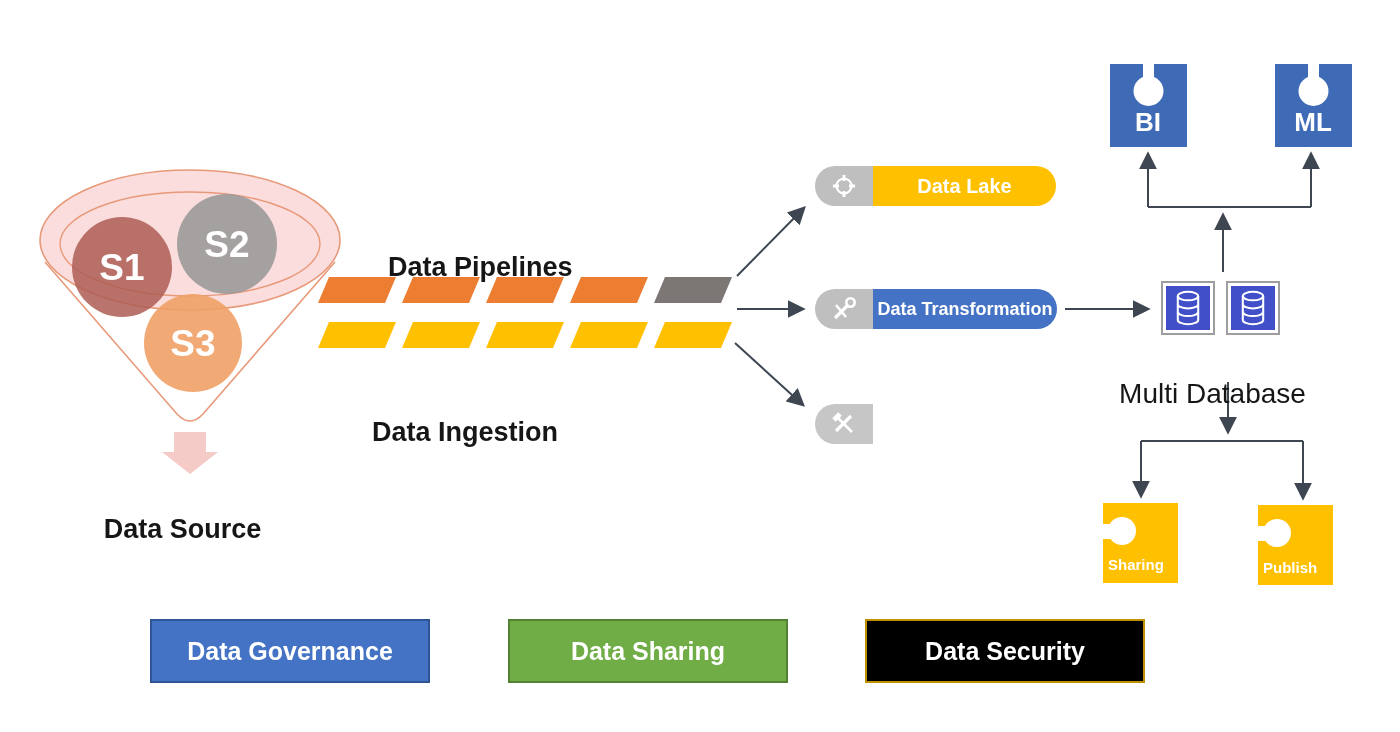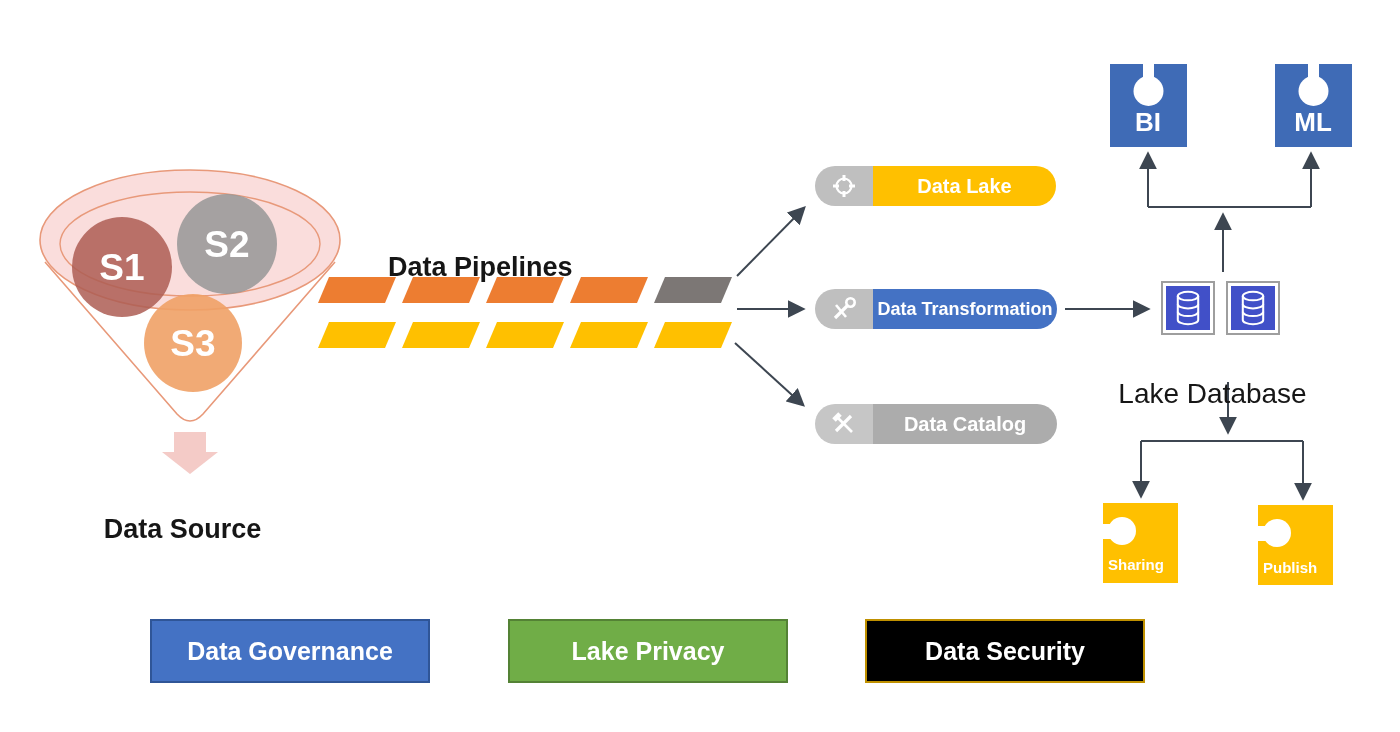--- a/index.html
+++ b/index.html
@@ -121,22 +121,23 @@
 
     <g>
       <rect x="1258" y="505" width="75" height="80" fill="#FFC000"></rect>
       <rect x="1258" y="526" width="12" height="15" fill="#ffffff"></rect>
       <circle cx="1277" cy="533" r="14" fill="#ffffff"></circle>
       <text x="1263" y="573" font-size="15" font-weight="700" fill="#ffffff">Publish</text>
     </g>
   </svg>
 
   <div class="abs lbl lbl-lg" style="left:388px;top:216px;">Data Pipelines</div>
+  <div class="abs lbl lbl-lg" style="left:372px;top:381px;">Data Ingestion</div>
   <div class="abs lbl lbl-lg" style="left:95px;top:478px;width:175px;text-align:center;">Data Source</div>
-  <div class="abs lbl lbl-md" style="left:1100px;top:342px;width:225px;text-align:center;">Lake Database</div>
+  <div class="abs lbl lbl-md" style="left:1100px;top:342px;width:225px;text-align:center;">Multi Database</div>
 
   <div class="pill pill-lake" style="left:815px;top:166px;width:241px;text-align:center;">
     <div class="pill-cap">
       <svg width="26" height="26" viewBox="-13 -13 26 26">
         <circle r="7.5" fill="none" stroke="#ffffff" stroke-width="2.2"></circle>
         <g stroke="#ffffff" stroke-width="3">
           <line x1="0" y1="-11" x2="0" y2="-5"></line>
             <line x1="0" y1="5" x2="0" y2="11"></line>
           <line x1="-11" y1="0" x2="-5" y2="0"></line>
             <line x1="5" y1="0" x2="11" y2="0"></line>
@@ -158,21 +159,20 @@
   </div>
 
   <div class="pill pill-catalog" style="left:815px;top:404px;width:242px;">
     <div class="pill-cap">
       <svg width="26" height="26" viewBox="-13 -13 26 26">
         <line x1="-8" y1="7" x2="7" y2="-8" stroke="#ffffff" stroke-width="3.2"></line>
         <line x1="-7" y1="-7" x2="8" y2="8" stroke="#ffffff" stroke-width="2.6"></line>
         <line x1="-10" y1="-4" x2="-4" y2="-10" stroke="#ffffff" stroke-width="5"></line>
       </svg>
     </div>
-    <div class="pill-body">Data Catalog</div>
   </div>
 
   <div class="db" style="left:1161px;top:281px;">
     <div class="db-inner">
       <svg width="34" height="40" viewBox="0 0 40 46">
         <ellipse cx="20" cy="9" rx="12" ry="5" fill="none" stroke="#ffffff" stroke-width="2.4"></ellipse>
         <path d="M8 9 V37 M32 9 V37" fill="none" stroke="#ffffff" stroke-width="2.4"></path>
         <path d="M8 18.5 A12 5 0 0 0 32 18.5" fill="none" stroke="#ffffff" stroke-width="2.4"></path>
         <path d="M8 27.5 A12 5 0 0 0 32 27.5" fill="none" stroke="#ffffff" stroke-width="2.4"></path>
         <path d="M8 37 A12 5 0 0 0 32 37" fill="none" stroke="#ffffff" stroke-width="2.4"></path>
@@ -188,19 +188,19 @@
         <path d="M8 27.5 A12 5 0 0 0 32 27.5" fill="none" stroke="#ffffff" stroke-width="2.4"></path>
         <path d="M8 37 A12 5 0 0 0 32 37" fill="none" stroke="#ffffff" stroke-width="2.4"></path>
       </svg>
     </div>
   </div>
 
   <div class="bar bar-governance">
     <span>Data Governance</span>
   </div>
   <div class="bar bar-privacy">
-    <span>Lake Privacy</span>
+    <span>Data Sharing</span>
   </div>
   <div class="bar bar-security">
     <span>Data Security</span>
   </div>
 
 </div>
 
 </body></html>

